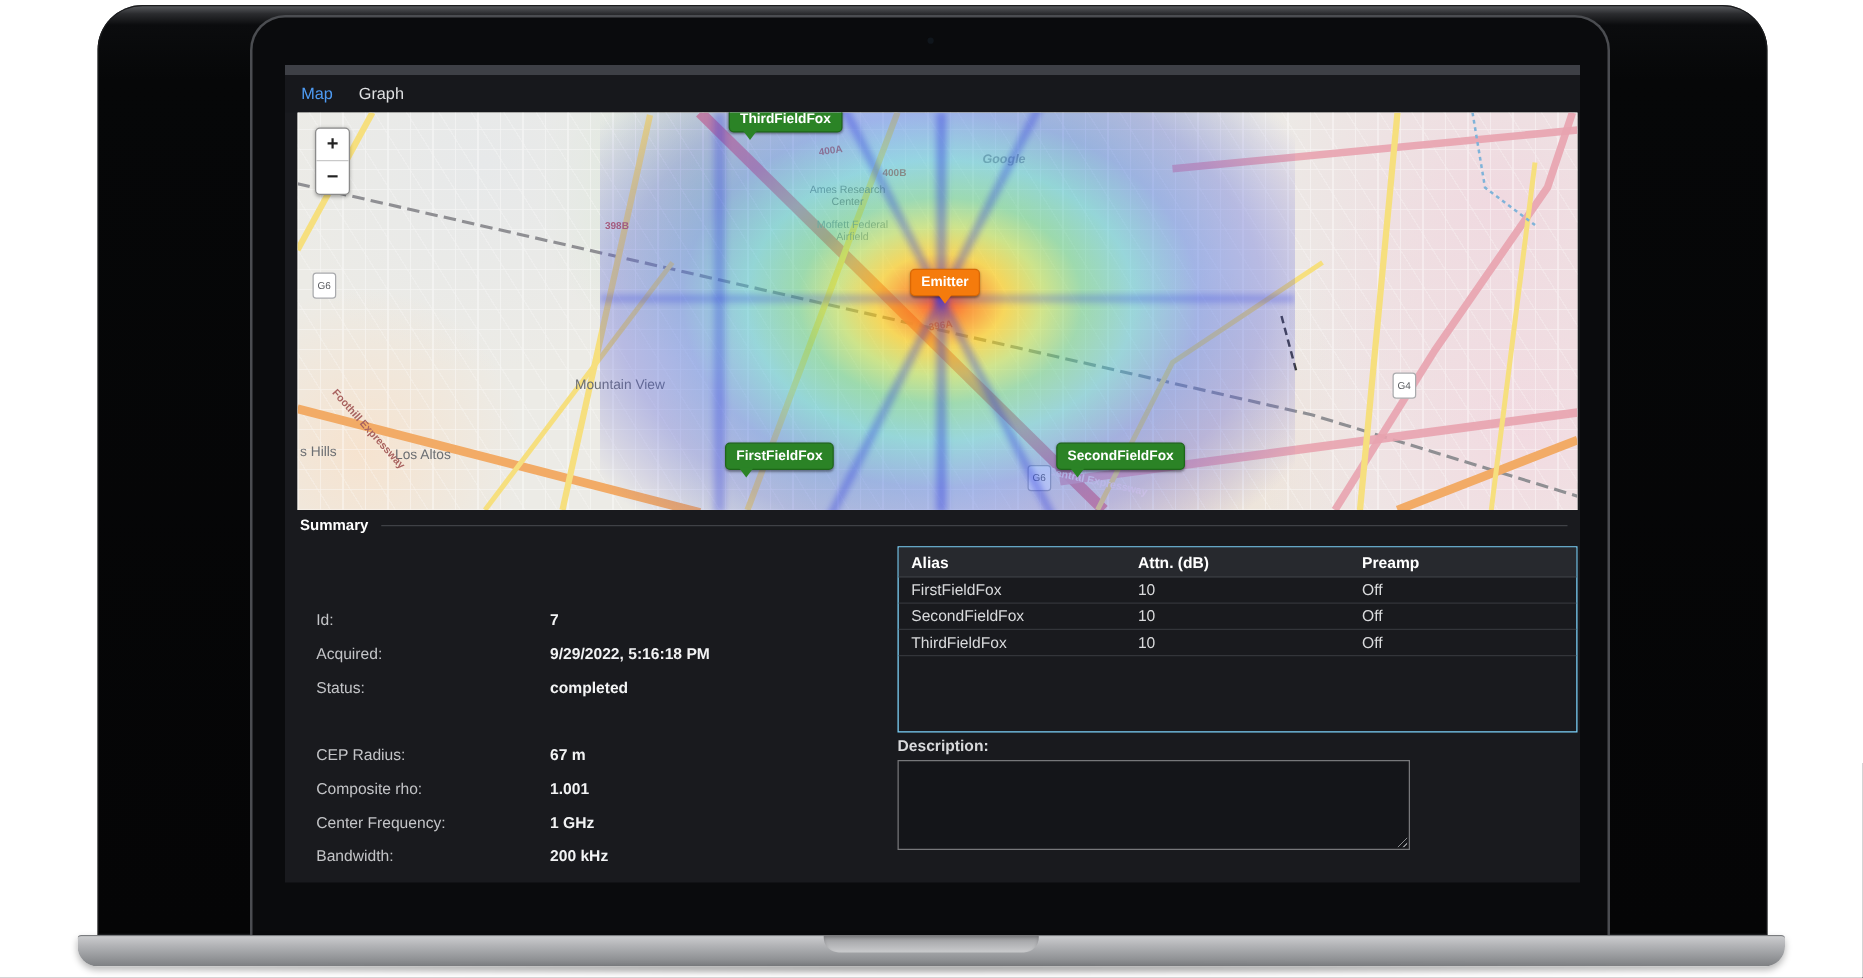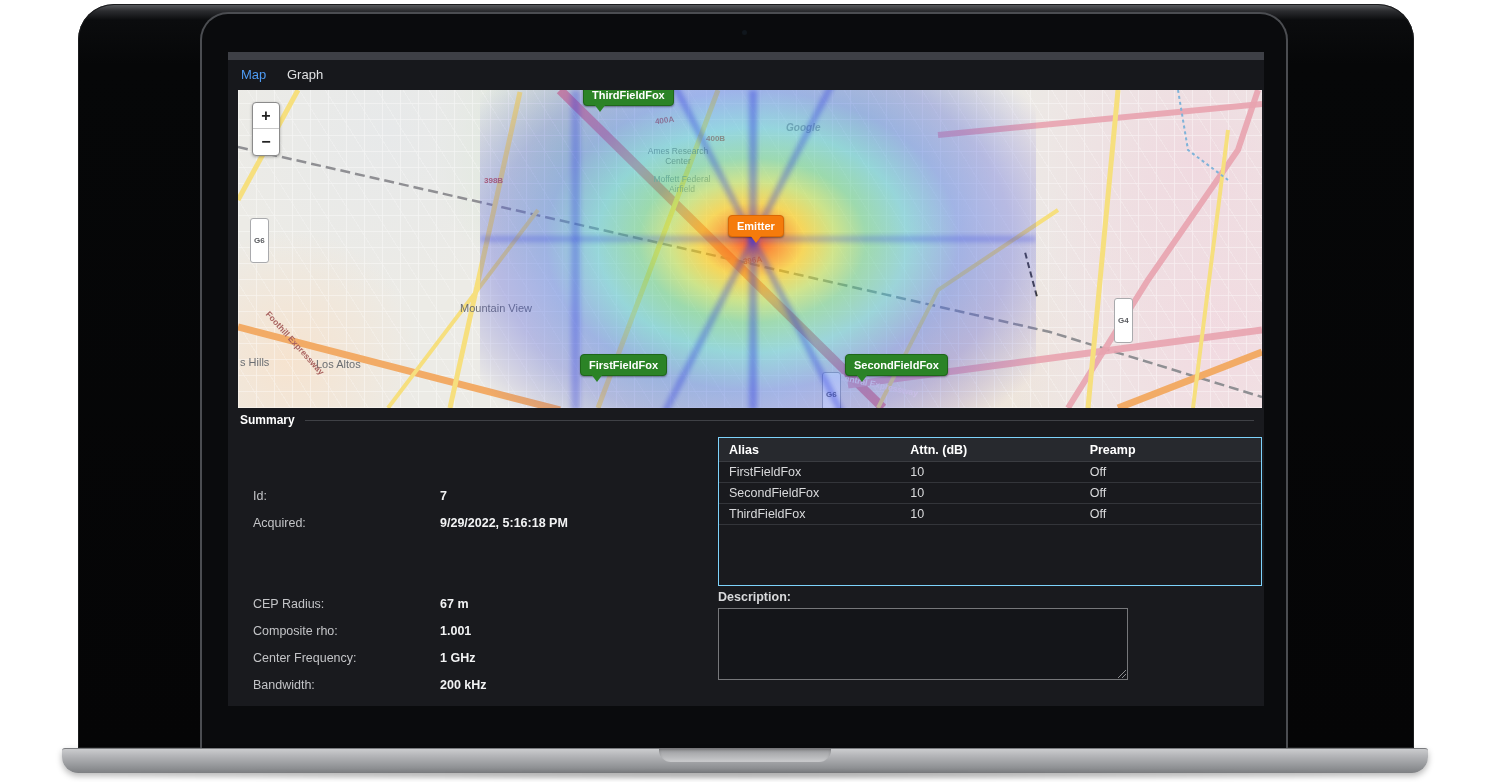--- a/index.html
+++ b/index.html
@@ -59,21 +59,21 @@
       repeating-linear-gradient(58deg,rgba(255,255,255,.45) 0 1px,transparent 1px 22px);}
   .map svg.roads{position:absolute;inset:0;z-index:1;}
   .map-label{position:absolute;z-index:1;color:#6b6e72;font-size:11px;white-space:nowrap;}
   .map-label.small{font-size:8.5px;color:#7c8085;white-space:normal;text-align:center;line-height:1.2;}
   .map-label.airfield{color:#8094a6;}
   .map-label.roadname{font-size:8.5px;font-weight:bold;color:#fdeaea;}
   .map-label.roadname2{font-size:8.5px;font-weight:bold;color:#a8625f;}
   .map-label.watermark{font-size:10px;font-style:italic;color:#93979c;font-weight:bold;}
   .roadnum{position:absolute;z-index:1;font-size:8px;font-weight:bold;color:#c25b5b;white-space:nowrap;}
   .pill{position:absolute;z-index:1;background:#fff;border:1px solid #a9aaad;border-radius:3px;
-        font-size:8px;font-weight:bold;color:#5a5c60;padding:16px 3px;line-height:11px;}
+        font-size:8px;font-weight:normal;color:#5a5c60;padding:4px 3px;line-height:11px;}
   .dashline{position:absolute;z-index:1;width:0;height:45px;border-left:2px dashed #3a3a3a;
         left:792px;top:162px;transform:rotate(-15deg);}
 
   .heat{position:absolute;left:242px;top:0;width:556px;height:320px;z-index:2;overflow:hidden;
     background:radial-gradient(ellipse 62% 78% at 49% 47%,
       rgba(255,42,0,.80) 0%,rgba(255,120,0,.72) 7%,rgba(255,200,0,.60) 15%,
       rgba(182,221,60,.52) 24%,rgba(80,200,120,.48) 33%,rgba(60,190,210,.46) 45%,
       rgba(70,110,230,.44) 60%,rgba(82,92,220,.34) 75%,rgba(92,92,210,.16) 88%,
       rgba(92,92,210,0) 98%);}
   .ray{position:absolute;background:rgba(47,60,222,.42);filter:blur(2.5px);transform-origin:center;}
@@ -214,20 +214,24 @@
     </div>
 
     <div class="field-row" style="top:437px;">
       <span class="field-label">Id:</span>
       <span class="field-value">7</span>
     </div>
     <div class="field-row" style="top:464px;">
       <span class="field-label">Acquired:</span>
       <span class="field-value">9/29/2022, 5:16:18 PM</span>
     </div>
+    <div class="field-row" style="top:491px;">
+      <span class="field-label">Status:</span>
+      <span class="field-value">completed</span>
+    </div>
     <div class="field-row" style="top:545px;">
       <span class="field-label">CEP Radius:</span>
       <span class="field-value">67 m</span>
     </div>
     <div class="field-row" style="top:572px;">
       <span class="field-label">Composite rho:</span>
       <span class="field-value">1.001</span>
     </div>
     <div class="field-row" style="top:599px;">
       <span class="field-label">Center Frequency:</span>

